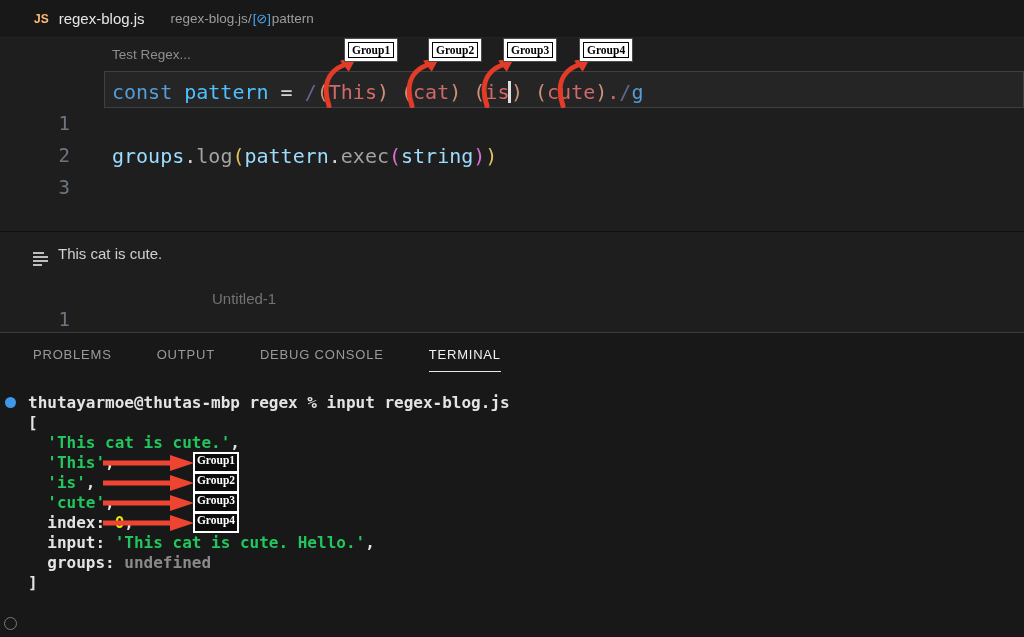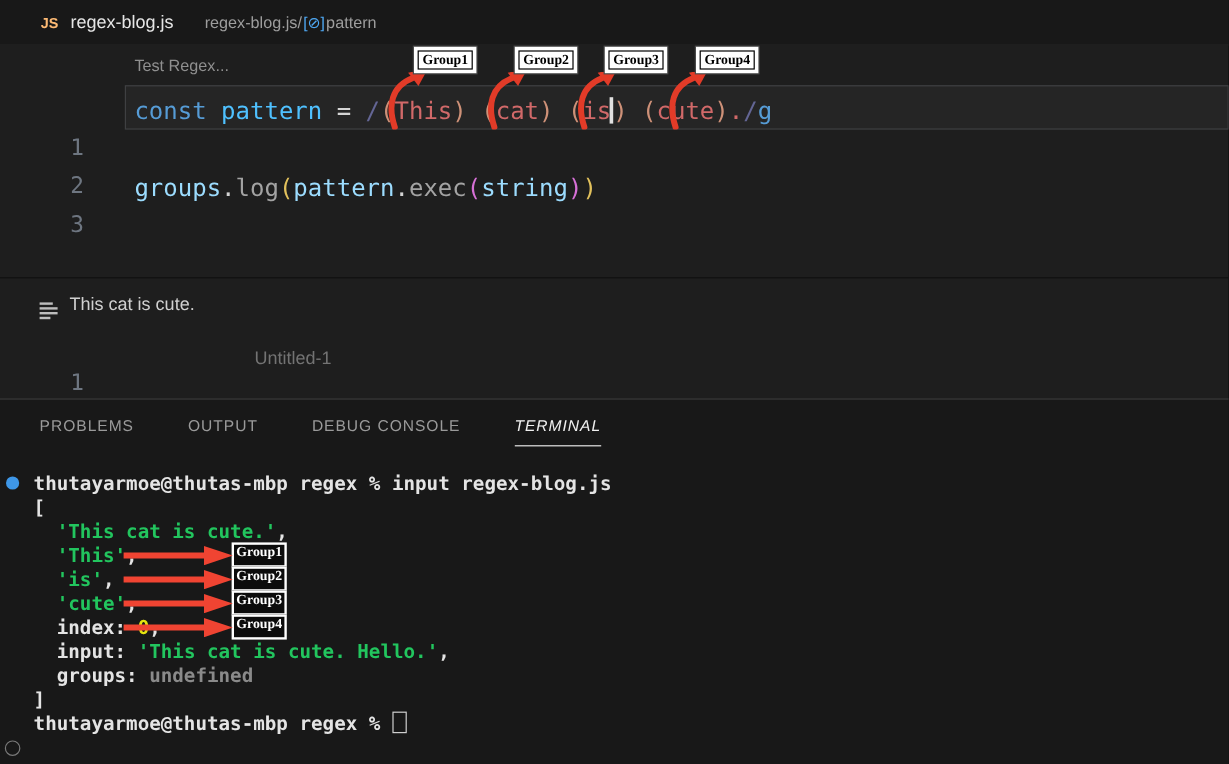--- a/index.html
+++ b/index.html
@@ -50,21 +50,21 @@
   .e2-row{position:absolute;left:0;right:0;height:29px;line-height:29px;
           font-family:"DejaVu Sans Mono",monospace;font-size:20px;white-space:pre;}
   .e2-row .gut{position:absolute;left:0;width:70px;text-align:right;color:#6e7681;font-size:19px;}
   .hl{position:absolute;left:108px;background:#75752f;color:#fdfdea;padding:0 14px 0 4px;}
 
   
   .panel{position:absolute;left:0;top:332px;right:0;bottom:0;background:#181818;
          border-top:1px solid #3c3c3c;z-index:10;}
   .ptabs{position:absolute;left:33px;top:0;display:flex;gap:45px;height:40px;align-items:center;}
   .ptab{font-size:13px;letter-spacing:.8px;color:#9a9a9a;padding:12px 0 9px;cursor:pointer;}
-  .ptab.active{color:#f0f0f0;border-bottom:1.5px solid #e7e7e7;font-style:italic;}
+  .ptab.active{color:#f0f0f0;border-bottom:1.5px solid #e7e7e7;}
   .term{position:absolute;left:0;top:60px;right:0;}
   .trow{height:20px;line-height:20px;padding-left:28px;white-space:pre;
         font-family:"DejaVu Sans Mono",monospace;font-weight:bold;font-size:16px;color:#e4e4e4;}
   .deco-dot{position:absolute;left:5px;top:64px;width:11px;height:11px;border-radius:50%;background:#3e97e8;}
   .deco-circle{position:absolute;left:4px;top:284px;width:11px;height:11px;border-radius:50%;
                border:1.5px solid #7a7a7a;}
   .tcursor{display:inline-block;width:10px;height:16px;border:1.5px solid #cfcfcf;vertical-align:-3px;}
 
   
   .tgbox{position:absolute;left:193px;width:42px;height:17px;line-height:17px;text-align:center;
@@ -163,21 +163,20 @@
       <div class="trow"><span class="tk-w">thutayarmoe@thutas-mbp regex % input regex-blog.js</span></div>
       <div class="trow"><span class="tk-w">[</span></div>
       <div class="trow"><span class="tk-w">  </span><span class="tk-g">'This cat is cute.'</span><span class="tk-w">,</span></div>
       <div class="trow"><span class="tk-w">  </span><span class="tk-g">'This'</span><span class="tk-w">,</span></div>
       <div class="trow"><span class="tk-w">  </span><span class="tk-g">'is'</span><span class="tk-w">,</span></div>
       <div class="trow"><span class="tk-w">  </span><span class="tk-g">'cute'</span><span class="tk-w">,</span></div>
       <div class="trow"><span class="tk-w">  index: </span><span class="tk-y">0</span><span class="tk-w">,</span></div>
       <div class="trow"><span class="tk-w">  input: </span><span class="tk-g">'This cat is cute. Hello.'</span><span class="tk-w">,</span></div>
       <div class="trow"><span class="tk-w">  groups: </span><span class="tk-dm">undefined</span></div>
       <div class="trow"><span class="tk-w">]</span></div>
-      <div class="trow"><span><span class="tk-w">thutayarmoe@thutas-mbp regex % </span></span><span class="tcursor"></span></div>
     </div>
 
     <div class="tgbox" style="top:119px">Group1</div>
     <div class="tgbox" style="top:139px">Group2</div>
     <div class="tgbox" style="top:159px">Group3</div>
     <div class="tgbox" style="top:179px">Group4</div>
 
     <svg class="tarrow" style="top:122px" width="96" height="16">
       <line x1="3" y1="8" x2="72" y2="8" stroke="#f04432" stroke-width="5"></line>
         <polygon points="70,0 94,8 70,16" fill="#f04432"></polygon>

